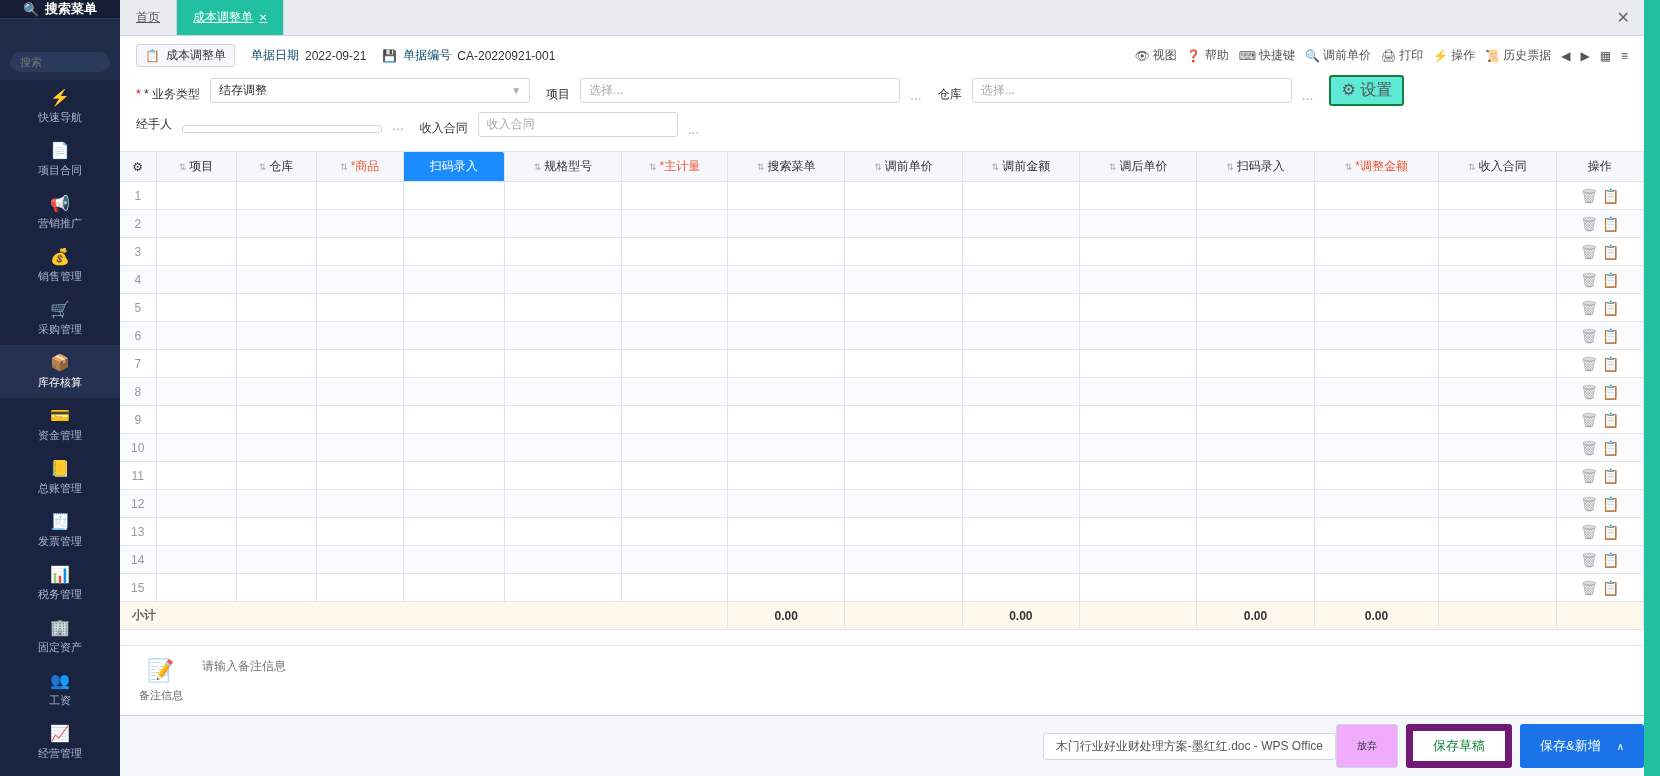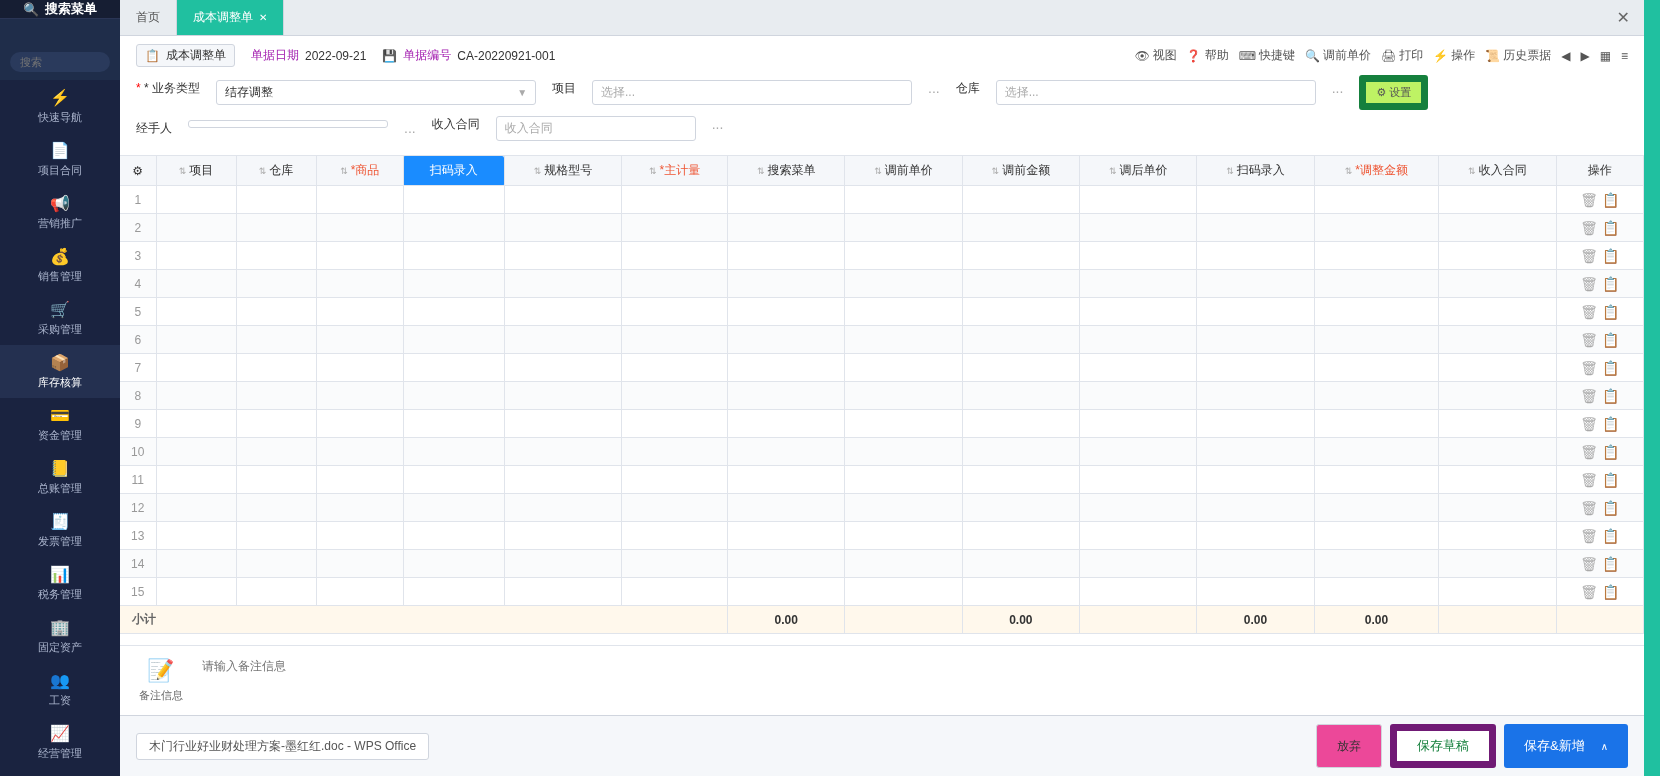--- a/index.html
+++ b/index.html
@@ -77,20 +77,21 @@
     .tab {
       display: flex;
       align-items: center;
       padding: 0 16px;
       height: 100%;
       font-size: 12px;
       cursor: pointer;
       color: #555;
       border-right: 1px solid #d0d5de;
       gap: 6px;
+      text-decoration: underline;
     }
     .tab.active {
       background: #20c0a0;
       color: #fff;
     }
     .tab .close-icon { font-size: 10px; }
 
     
     .window-close {
       margin-left: auto;
@@ -127,40 +128,40 @@
       border-radius: 3px;
       padding: 2px 8px;
     }
     .form-header-meta {
       display: flex;
       align-items: center;
       gap: 6px;
       font-size: 12px;
       color: #333;
     }
-    .form-header-meta label { color: #a21caf; }
+    .form-header-meta label { color: #0c4a6e; }
     .form-header-actions {
       margin-left: auto;
       display: flex;
       align-items: center;
       gap: 10px;
       font-size: 12px;
       color: #555;
     }
     .form-header-actions span { cursor: pointer; display: flex; align-items: center; gap: 3px; }
     .form-row {
       display: flex;
       align-items: center;
       gap: 16px;
       margin-bottom: 6px;
     }
     .form-field {
       display: flex;
-      align-items: flex-start;
-      gap: 16px;
+      align-items: flex-end;
+      gap: 10px;
       font-size: 12px;
     }
     .form-field label { color: #333; white-space: nowrap; }
     .form-field label.required::before { content: '* '; color: red; }
     .form-field .field-value {
       min-width: 180px;
       border: 1px solid #d0d5de;
       border-radius: 3px;
       padding: 3px 8px;
       color: #333;
@@ -253,44 +254,44 @@
       resize: none;
       padding: 4px;
       background: transparent;
       font-family: inherit;
     }
 
     
     .bottom-bar {
       background: #f5f7fa;
       border-top: 1px solid #d0d5de;
-      padding: 8px 16px;
-      display: flex;
-      align-items: center;
-      justify-content: space-between;
+      padding: 8px 0;
+      display: flex;
+      align-items: center;
+      justify-content: flex-end;
       flex-shrink: 0;
     }
     .taskbar-item {
       background: #fff;
       border: 1px solid #d0d5de;
       border-radius: 3px;
       padding: 4px 12px;
       font-size: 12px;
       color: #555;
       cursor: pointer;
     }
     .bottom-actions { display: flex; gap: 8px; }
     .btn-discard {
       padding: 6px 20px;
       border: 1px solid #d0d5de;
       border-radius: 3px;
-      background: #ec4899;
+      background: #f0abfc;
       color: #333;
       cursor: pointer;
-      font-size: 12px;
+      font-size: 10px;
     }
     .btn-save-draft {
       padding: 6px 20px;
       border: 7px solid #701a75;
       border-radius: 3px;
       background: #fff;
       color: #15803d;
       cursor: pointer;
       font-size: 13px;
     }
@@ -458,21 +459,21 @@
         <span class="field-dots">...</span>
       </div>
       <div class="form-field">
         <label>仓库</label>
         <div class="field-value field-wide">
           <span style="color:#aaa">选择...</span>
         </div>
         <span class="field-dots">...</span>
       </div>
       <div class="form-field">
-        <span style="background:#bef264;border:7px solid #15803d;border-radius:3px;padding:3px 10px;cursor:pointer;font-size:11px;color:#555">⚙ <span>设置</span></span>
+        <span style="background:#5eead4;border:2px solid #15803d;border-radius:3px;padding:3px 10px;cursor:pointer;font-size:16px;color:#555">⚙ <span>设置</span></span>
       </div>
     </div>
 
     <div class="form-row">
       <div class="form-field">
         <label>经手人</label>
         <div class="field-value" style="min-width:200px"></div>
         <span class="field-dots">...</span>
       </div>
       <div class="form-field">

